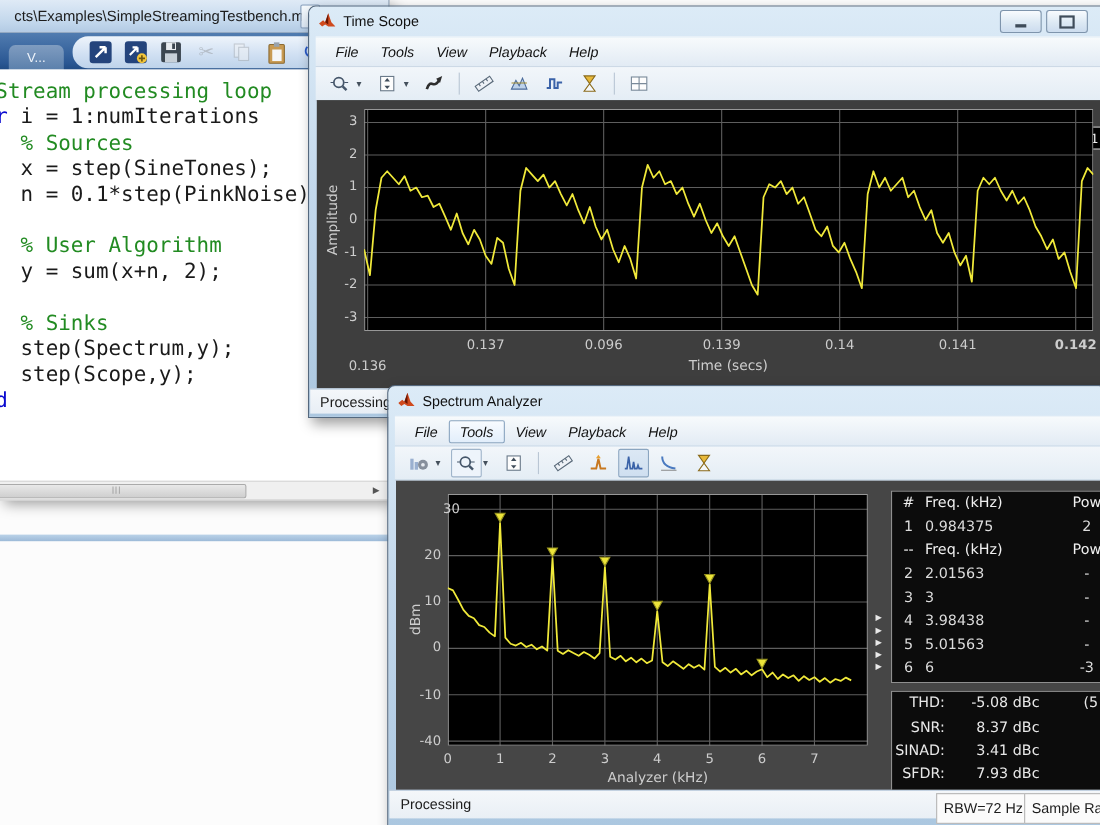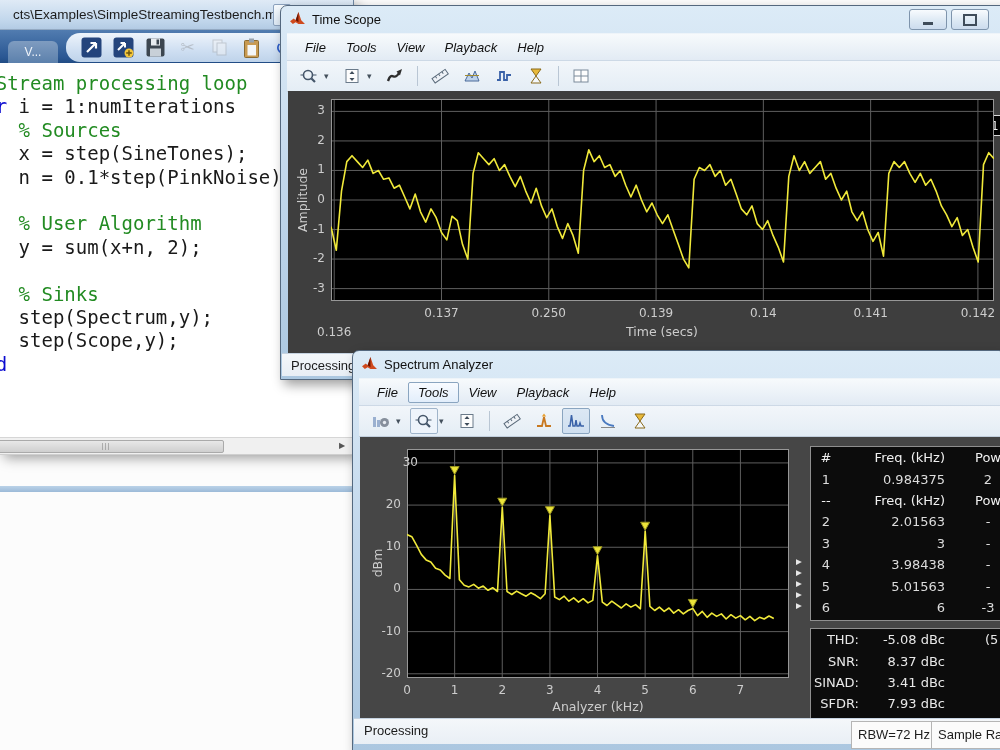--- a/index.html
+++ b/index.html
@@ -76,21 +76,21 @@
     justify-content:center;gap:7px;color:#efefef;font-family:"DejaVu Sans",sans-serif;font-size:11.5px;}
   .legend .lline{width:24px;height:0;border-top:2.5px solid #f0e93a;}
   .scope-status{position:absolute;left:1px;right:0;bottom:3px;height:22px;background:linear-gradient(#f4f7fa,#e8eef5);
     border-top:1px solid #c5d2e0;display:flex;align-items:center;padding-left:9px;color:#1c1c1c;}
 
   
   #sa-table{position:absolute;left:450px;top:9px;width:260px;height:173px;background:#0c0c0c;
     border:1px solid #8f8f8f;color:#e4e4e4;font-family:"DejaVu Sans",sans-serif;font-size:13px;}
   .ptrow{display:flex;height:21.4px;align-items:center;}
   .ptc0{width:30px;text-align:center;}
-  .ptc1{width:104px;text-align:right;}
+  .ptc1{width:104px;text-align:left;}
   .ptc2{width:86px;text-align:center;}
   #sa-meas{position:absolute;left:450px;top:191px;width:260px;height:89px;background:#0c0c0c;
     border:1px solid #8f8f8f;color:#e8e8e8;font-family:"DejaVu Sans",sans-serif;font-size:13px;}
   .mrow{display:flex;height:21.4px;align-items:center;}
   .mlabel{width:48px;text-align:right;}
   .mvalue{width:86px;text-align:right;}
   .mextra{margin-left:40px;}
   #sa-arrows{position:absolute;left:436px;top:120px;width:12px;display:flex;flex-direction:column;gap:1px;
     color:#e8e8e8;font-size:7.5px;line-height:10px;}
   .sa-status{position:absolute;left:1px;right:0;top:367px;height:25px;background:linear-gradient(#f4f7fa,#e9eff5);
@@ -276,25 +276,25 @@
           <line x1="0" y1="71.46783625730994" x2="663" y2="71.46783625730994" stroke="#5e5e5e" stroke-width="1"></line>
           <line x1="0" y1="101" x2="663" y2="101" stroke="#5e5e5e" stroke-width="1"></line>
           <line x1="0" y1="130.53216374269007" x2="663" y2="130.53216374269007" stroke="#5e5e5e" stroke-width="1"></line>
           <line x1="0" y1="160.06432748538012" x2="663" y2="160.06432748538012" stroke="#5e5e5e" stroke-width="1"></line>
           <line x1="0" y1="189.5964912280702" x2="663" y2="189.5964912280702" stroke="#5e5e5e" stroke-width="1"></line>
           <rect x="0.5" y="0.5" width="662" height="201" fill="none" stroke="#979797"></rect>
           <polyline points="0.0,127.6 5.3,151.2 10.5,92.1 15.8,62.6 21.0,56.7 26.3,62.6 31.6,68.5 36.8,61.1 42.1,74.4 47.4,71.5 52.6,80.3 57.9,78.9 63.1,89.2 68.4,86.2 73.7,98.0 78.9,109.9 84.2,95.1 89.5,112.8 94.7,123.1 100.0,109.9 105.2,118.7 110.5,133.5 115.8,140.9 121.0,117.2 126.3,121.7 131.5,145.3 136.8,160.1 142.1,74.4 147.3,53.7 152.6,59.7 157.9,65.6 163.1,59.7 168.4,71.5 173.6,65.6 178.9,77.4 184.2,87.7 189.4,77.4 194.7,92.1 200.0,104.0 205.2,89.2 210.5,106.9 215.7,118.7 221.0,109.9 226.3,127.6 231.5,139.4 236.8,124.6 242.0,136.4 247.3,154.2 252.6,71.5 257.8,50.8 263.1,62.6 268.4,56.7 273.6,68.5 278.9,65.6 284.1,77.4 289.4,71.5 294.7,86.2 299.9,98.0 305.2,86.2 310.5,101.0 315.7,112.8 321.0,104.0 326.2,115.8 331.5,124.6 336.8,115.8 342.0,130.5 347.3,145.3 352.5,160.1 357.8,168.9 363.1,80.3 368.3,68.5 373.6,71.5 378.9,65.6 384.1,77.4 389.4,71.5 394.6,86.2 399.9,80.3 405.2,95.1 410.4,109.9 415.7,115.8 421.0,106.9 426.2,124.6 431.5,130.5 436.7,121.7 442.0,136.4 447.3,148.3 452.5,163.0 457.8,77.4 463.0,56.7 468.3,71.5 473.6,62.6 478.8,74.4 484.1,68.5 489.4,62.6 494.6,80.3 499.9,74.4 505.1,89.2 510.4,101.0 515.7,92.1 520.9,112.8 526.2,121.7 531.5,112.8 536.7,130.5 542.0,142.3 547.2,133.5 552.5,157.1 557.8,74.4 563.0,62.6 568.3,68.5 573.5,62.6 578.8,74.4 584.1,83.3 589.3,74.4 594.6,86.2 599.9,80.3 605.1,92.1 610.4,106.9 615.6,115.8 620.9,127.6 626.2,118.7 631.4,136.4 636.7,130.5 642.0,148.3 647.2,163.0 652.5,65.6 657.7,53.7 663.0,59.7" fill="none" stroke="#f0e93a" stroke-width="1.6" stroke-linejoin="round"></polyline>
         </svg>
         <div class="tick tx" style="left: 24.2184px; top: 215px; margin-top: 19px;">0.136</div>
         <div class="tick tx" style="left: 131.5px; top: 215px;">0.137</div>
-        <div class="tick tx" style="left: 238.782px; top: 215px;">0.250</div>
+        <div class="tick tx" style="left: 238.782px; top: 215px;">0.096</div>
         <div class="tick tx" style="left: 346.063px; top: 215px;">0.139</div>
         <div class="tick tx" style="left: 453.345px; top: 215px;">0.14</div>
         <div class="tick tx" style="left: 560.626px; top: 215px;">0.141</div>
-        <div class="tick tx" style="left: 667.908px; top: 215px;">0.142</div>
+        <div class="tick tx" style="left: 667.908px; top: 215px; font-weight: bold;">0.142</div>
         <div class="tick ty" style="left: -1px; top: 12.4035px;">3</div>
         <div class="tick ty" style="left: -1px; top: 41.9357px;">2</div>
         <div class="tick ty" style="left: -1px; top: 71.4678px;">1</div>
         <div class="tick ty" style="left: -1px; top: 101px;">0</div>
         <div class="tick ty" style="left: -1px; top: 130.532px;">-1</div>
         <div class="tick ty" style="left: -1px; top: 160.064px;">-2</div>
         <div class="tick ty" style="left: -1px; top: 189.596px;">-3</div>
       </div>
     <div class="scope-status">
       <span>Processing</span>
@@ -483,21 +483,21 @@
         <div class="tick tx" style="left: 167.893px; top: 246px;">3</div>
         <div class="tick tx" style="left: 215.524px; top: 246px;">4</div>
         <div class="tick tx" style="left: 263.155px; top: 246px;">5</div>
         <div class="tick tx" style="left: 310.786px; top: 246px;">6</div>
         <div class="tick tx" style="left: 358.416px; top: 246px;">7</div>
         <div class="tick ty" style="left: 20px; top: 17.9171px;">30</div>
         <div class="tick ty" style="left: 3px; top: 60.0902px;">20</div>
         <div class="tick ty" style="left: 3px; top: 102.263px;">10</div>
         <div class="tick ty" style="left: 3px; top: 144.436px;">0</div>
         <div class="tick ty" style="left: 3px; top: 186.61px;">-10</div>
-        <div class="tick ty" style="left: 3px; top: 228.783px;">-20</div>
+        <div class="tick ty" style="left: 3px; top: 228.783px;">-40</div>
       </div>
     <div class="sa-status">
       <span style="position:absolute;left:10px;top:4px;">Processing</span>
       <span class="cell" style="left:497px;">RBW=72 Hz</span>
       <span class="cell" style="left:577px;width:200px;">Sample Rate=4</span>
     </div>
   </div>
 </div>
 
 </body></html>

